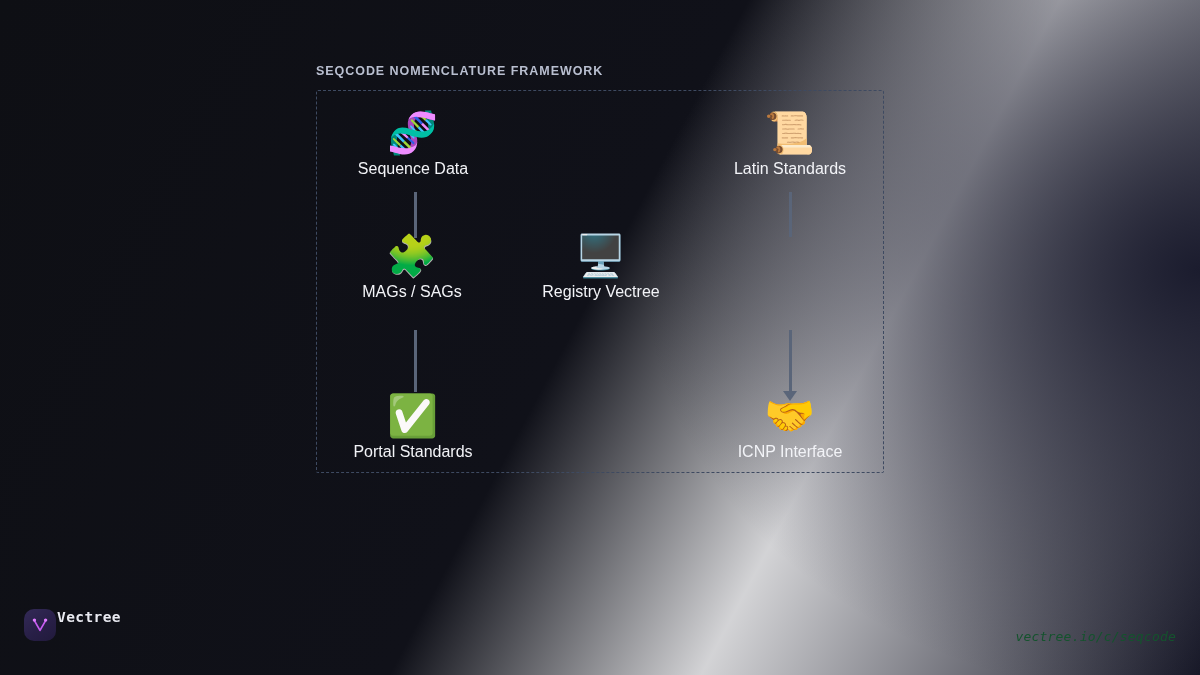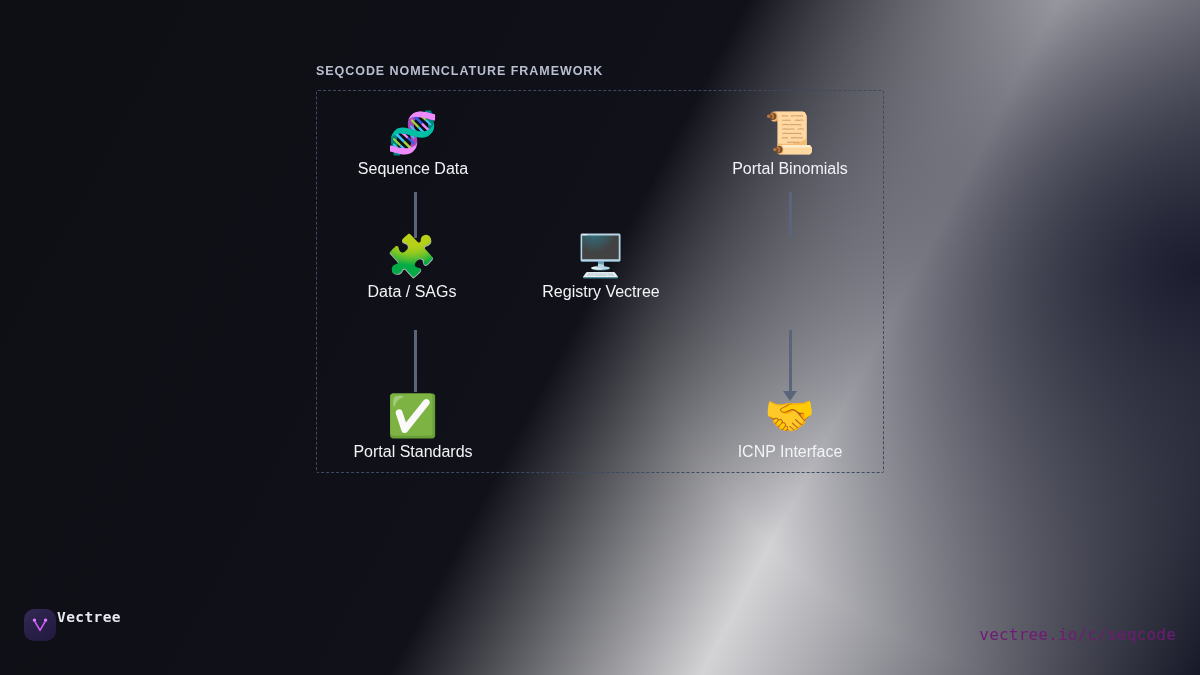--- a/index.html
+++ b/index.html
@@ -106,23 +106,24 @@
     font-size:33px;
     font-weight:bold;
     color:#ffffff;
     letter-spacing:-0.5px;
     line-height:38px;
   }
   #footer-url {
     position:absolute;
     right:24px; bottom:31px;
     font-family:"DejaVu Sans Mono", monospace;
-    font-size:16px;
-    color:#701a75;
+    font-size:13px;
+    color:#14532d;
     letter-spacing:0.2px;
+    font-style:italic;
   }
 </style>
 </head>
 <body>
 
 <section id="framework-section">
 
   <div id="framework-title">SEQCODE NOMENCLATURE FRAMEWORK</div>
 
   <div id="framework-canvas">
@@ -132,25 +133,25 @@
       <div class="connector" style="left: 98px; top: 239px; height: 62px; background: rgb(90, 101, 121);"></div>
       <div class="connector" style="left: 473px; top: 239px; height: 62px; background: rgb(90, 101, 121);">
         <span class="arrow" style="border-top-color: rgb(90, 101, 121);"></span>
       </div>
       <div class="node" style="left: 96px; top: 19px;">
         <span class="node-icon">🧬</span>
         <div class="node-label">Sequence Data</div>
       </div>
       <div class="node" style="left: 473px; top: 19px;">
         <span class="node-icon">📜</span>
-        <div class="node-label">Portal Binomials</div>
+        <div class="node-label">Latin Standards</div>
       </div>
       <div class="node" style="left: 95px; top: 142px;">
         <span class="node-icon">🧩</span>
-        <div class="node-label">Data / SAGs</div>
+        <div class="node-label">MAGs / SAGs</div>
       </div>
       <div class="node" style="left: 284px; top: 142px;">
         <span class="node-icon">🖥️</span>
         <div class="node-label">Registry Vectree</div>
       </div>
       <div class="node" style="left: 96px; top: 302px;">
         <span class="node-icon">✅</span>
         <div class="node-label">Portal Standards</div>
       </div>
       <div class="node" style="left: 473px; top: 302px;">

